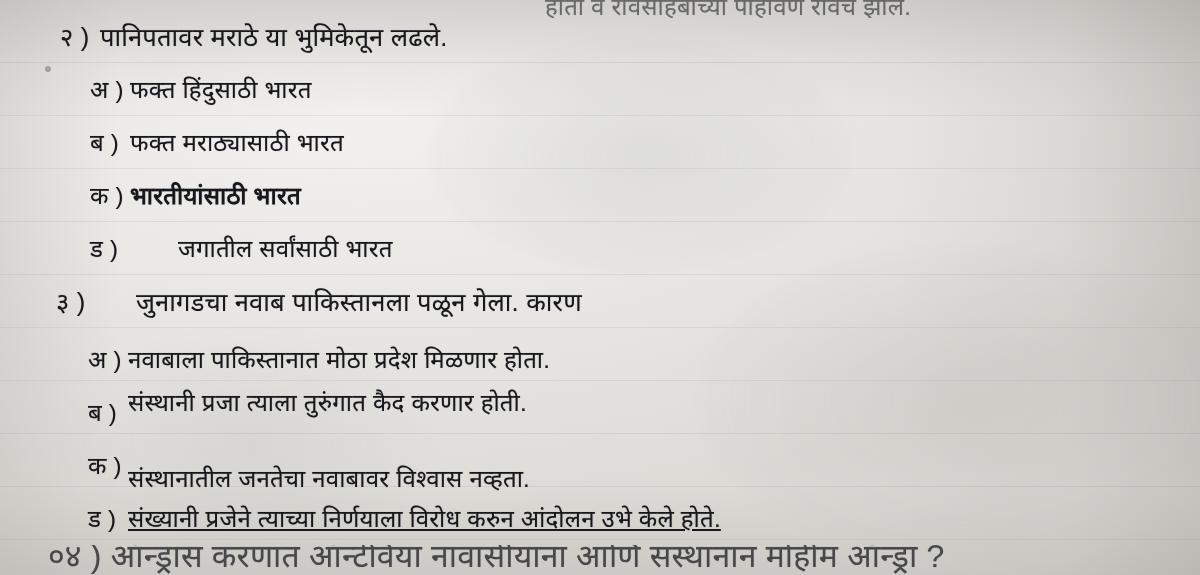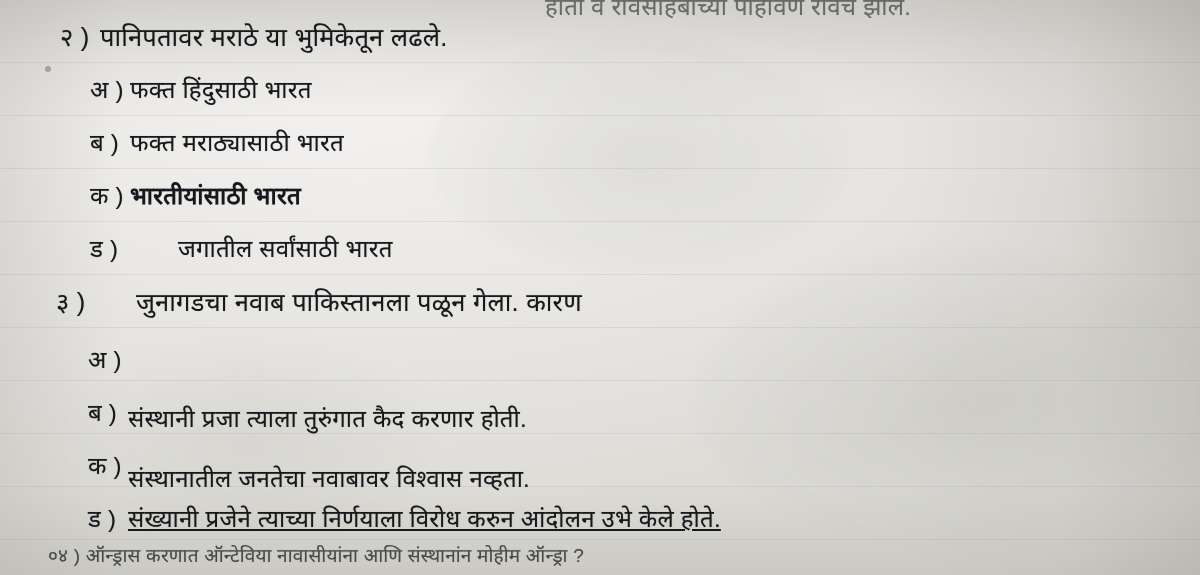--- a/index.html
+++ b/index.html
@@ -102,21 +102,21 @@
     font-size: 24px;
   }
   .clipped-top {
     color: #2a2b2f;
     opacity: 0.62;
     font-size: 24px;
   }
   .clipped-bottom {
     color: #232428;
     opacity: 0.78;
-    font-size: 19px;
+    font-size: 32px;
   }
 
   
   .cutter {
     position: absolute;
     left: 0;
     width: 1200px;
     background: transparent;
     overflow: hidden;
     pointer-events: none;
@@ -172,23 +172,24 @@
   <div class="line opt" style="left:90px; top:181px;">क )</div>
   <div class="line opt" style="left:130px; top:181px;font-weight:bold;">भारतीयांसाठी भारत</div>
 
   <div class="line opt" style="left:90px; top:234px;">ड )</div>
   <div class="line opt" style="left:130px; top:234px;margin-left:48px;">जगातील सर्वांसाठी भारत</div>
 
   <div class="line q" style="left:56px; top:287px;">३ )</div>
   <div class="line q" style="left:100px; top:287px;margin-left:36px;">जुनागडचा नवाब पाकिस्तानला पळून गेला. कारण</div>
 
   <div class="line opt" style="left:88px; top:345px;">अ )</div>
+  <div class="line opt" style="left:128px; top:345px;">नवाबाला पाकिस्तानात मोठा प्रदेश मिळणार होता.</div>
 
   <div class="line opt" style="left:88px; top:398px;">ब )</div>
-  <div class="line opt" style="left:128px; top:404px;text-align:center;">संस्थानी प्रजा त्याला तुरुंगात कैद करणार होती.</div>
+  <div class="line opt" style="left:128px; top:388px;text-align:center;">संस्थानी प्रजा त्याला तुरुंगात कैद करणार होती.</div>
 
   <div class="line opt" style="left:88px; top:451px;">क )</div>
   <div class="line opt" style="left:128px; top:464px;">संस्थानातील जनतेचा नवाबावर विश्वास नव्हता.</div>
 
   <div class="line opt" style="left:88px; top:504px;">ड )</div>
   <div class="line opt" style="left:128px; top:504px;text-decoration:underline;">संख्यानी प्रजेने त्याच्या निर्णयाला विरोध करुन आंदोलन उभे केले होते.</div>
 
   <div class="cutter" id="bottom-clip">
     <div class="line clipped-bottom" style="left:48px; top:-4px;">०४ ) ऑन्ड्रास करणात ऑन्टेविया  नावासीयांना आणि संस्थानांन मोहीम ऑन्ड्रा ?</div>
   </div>

